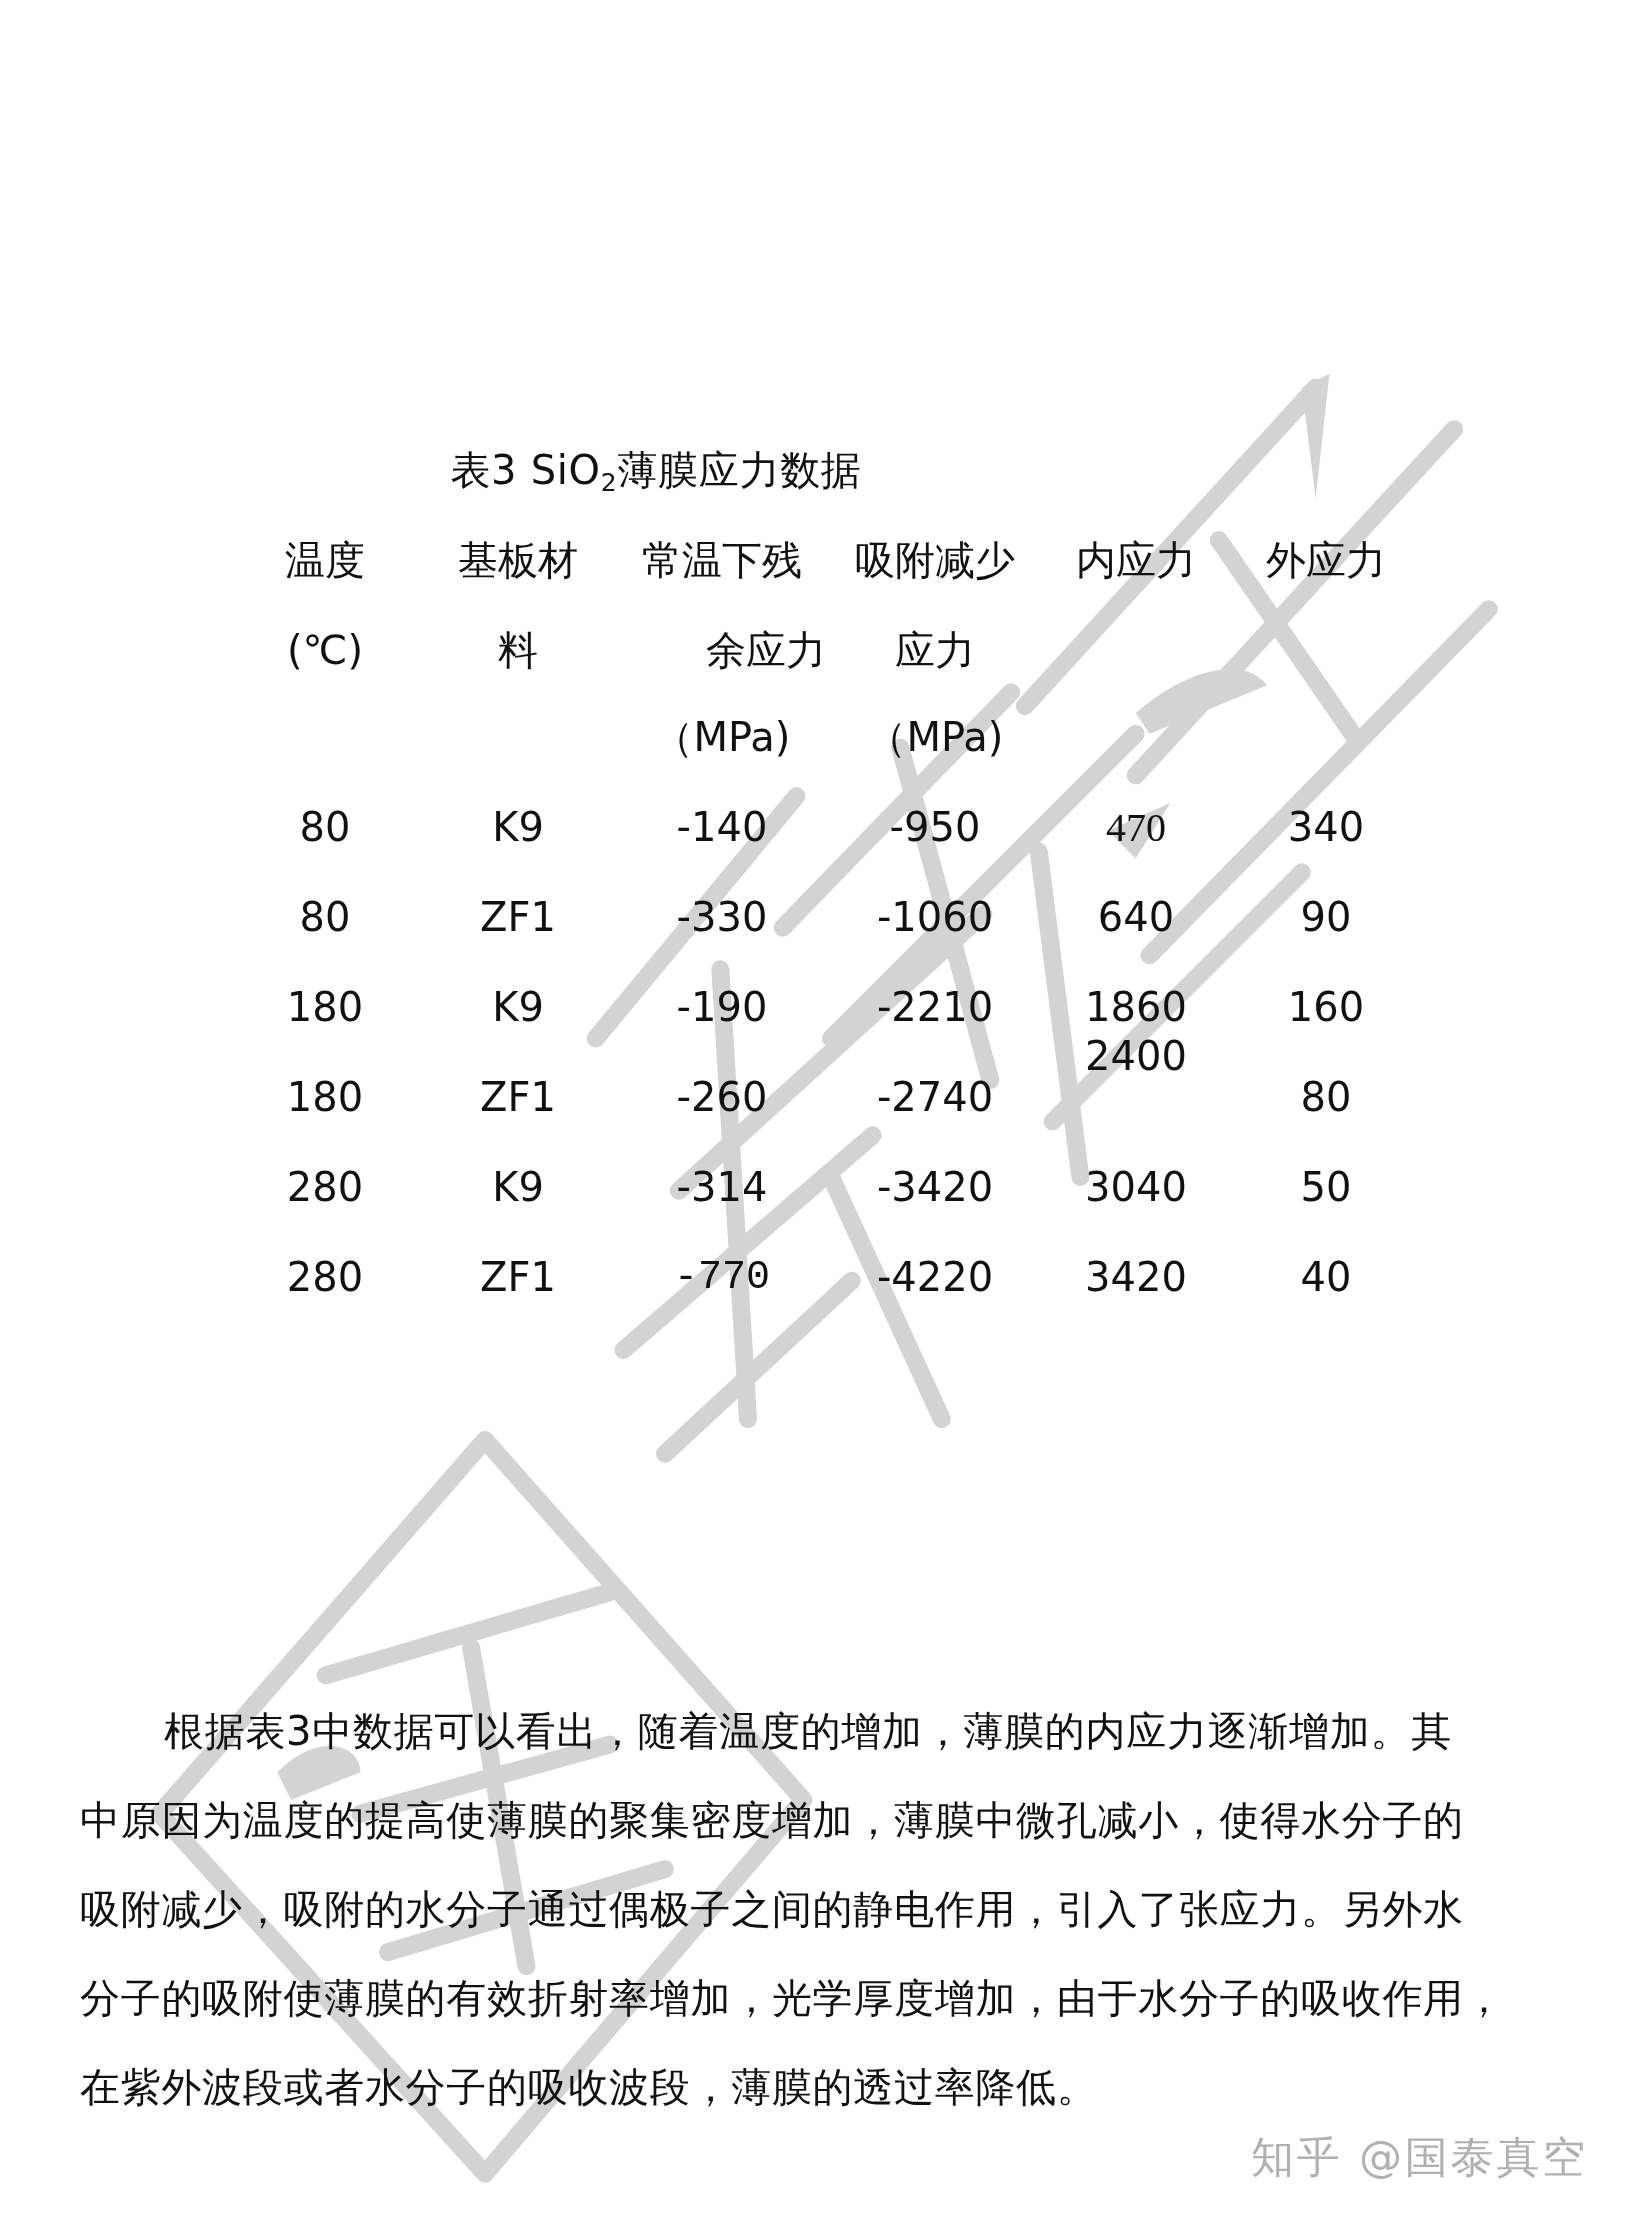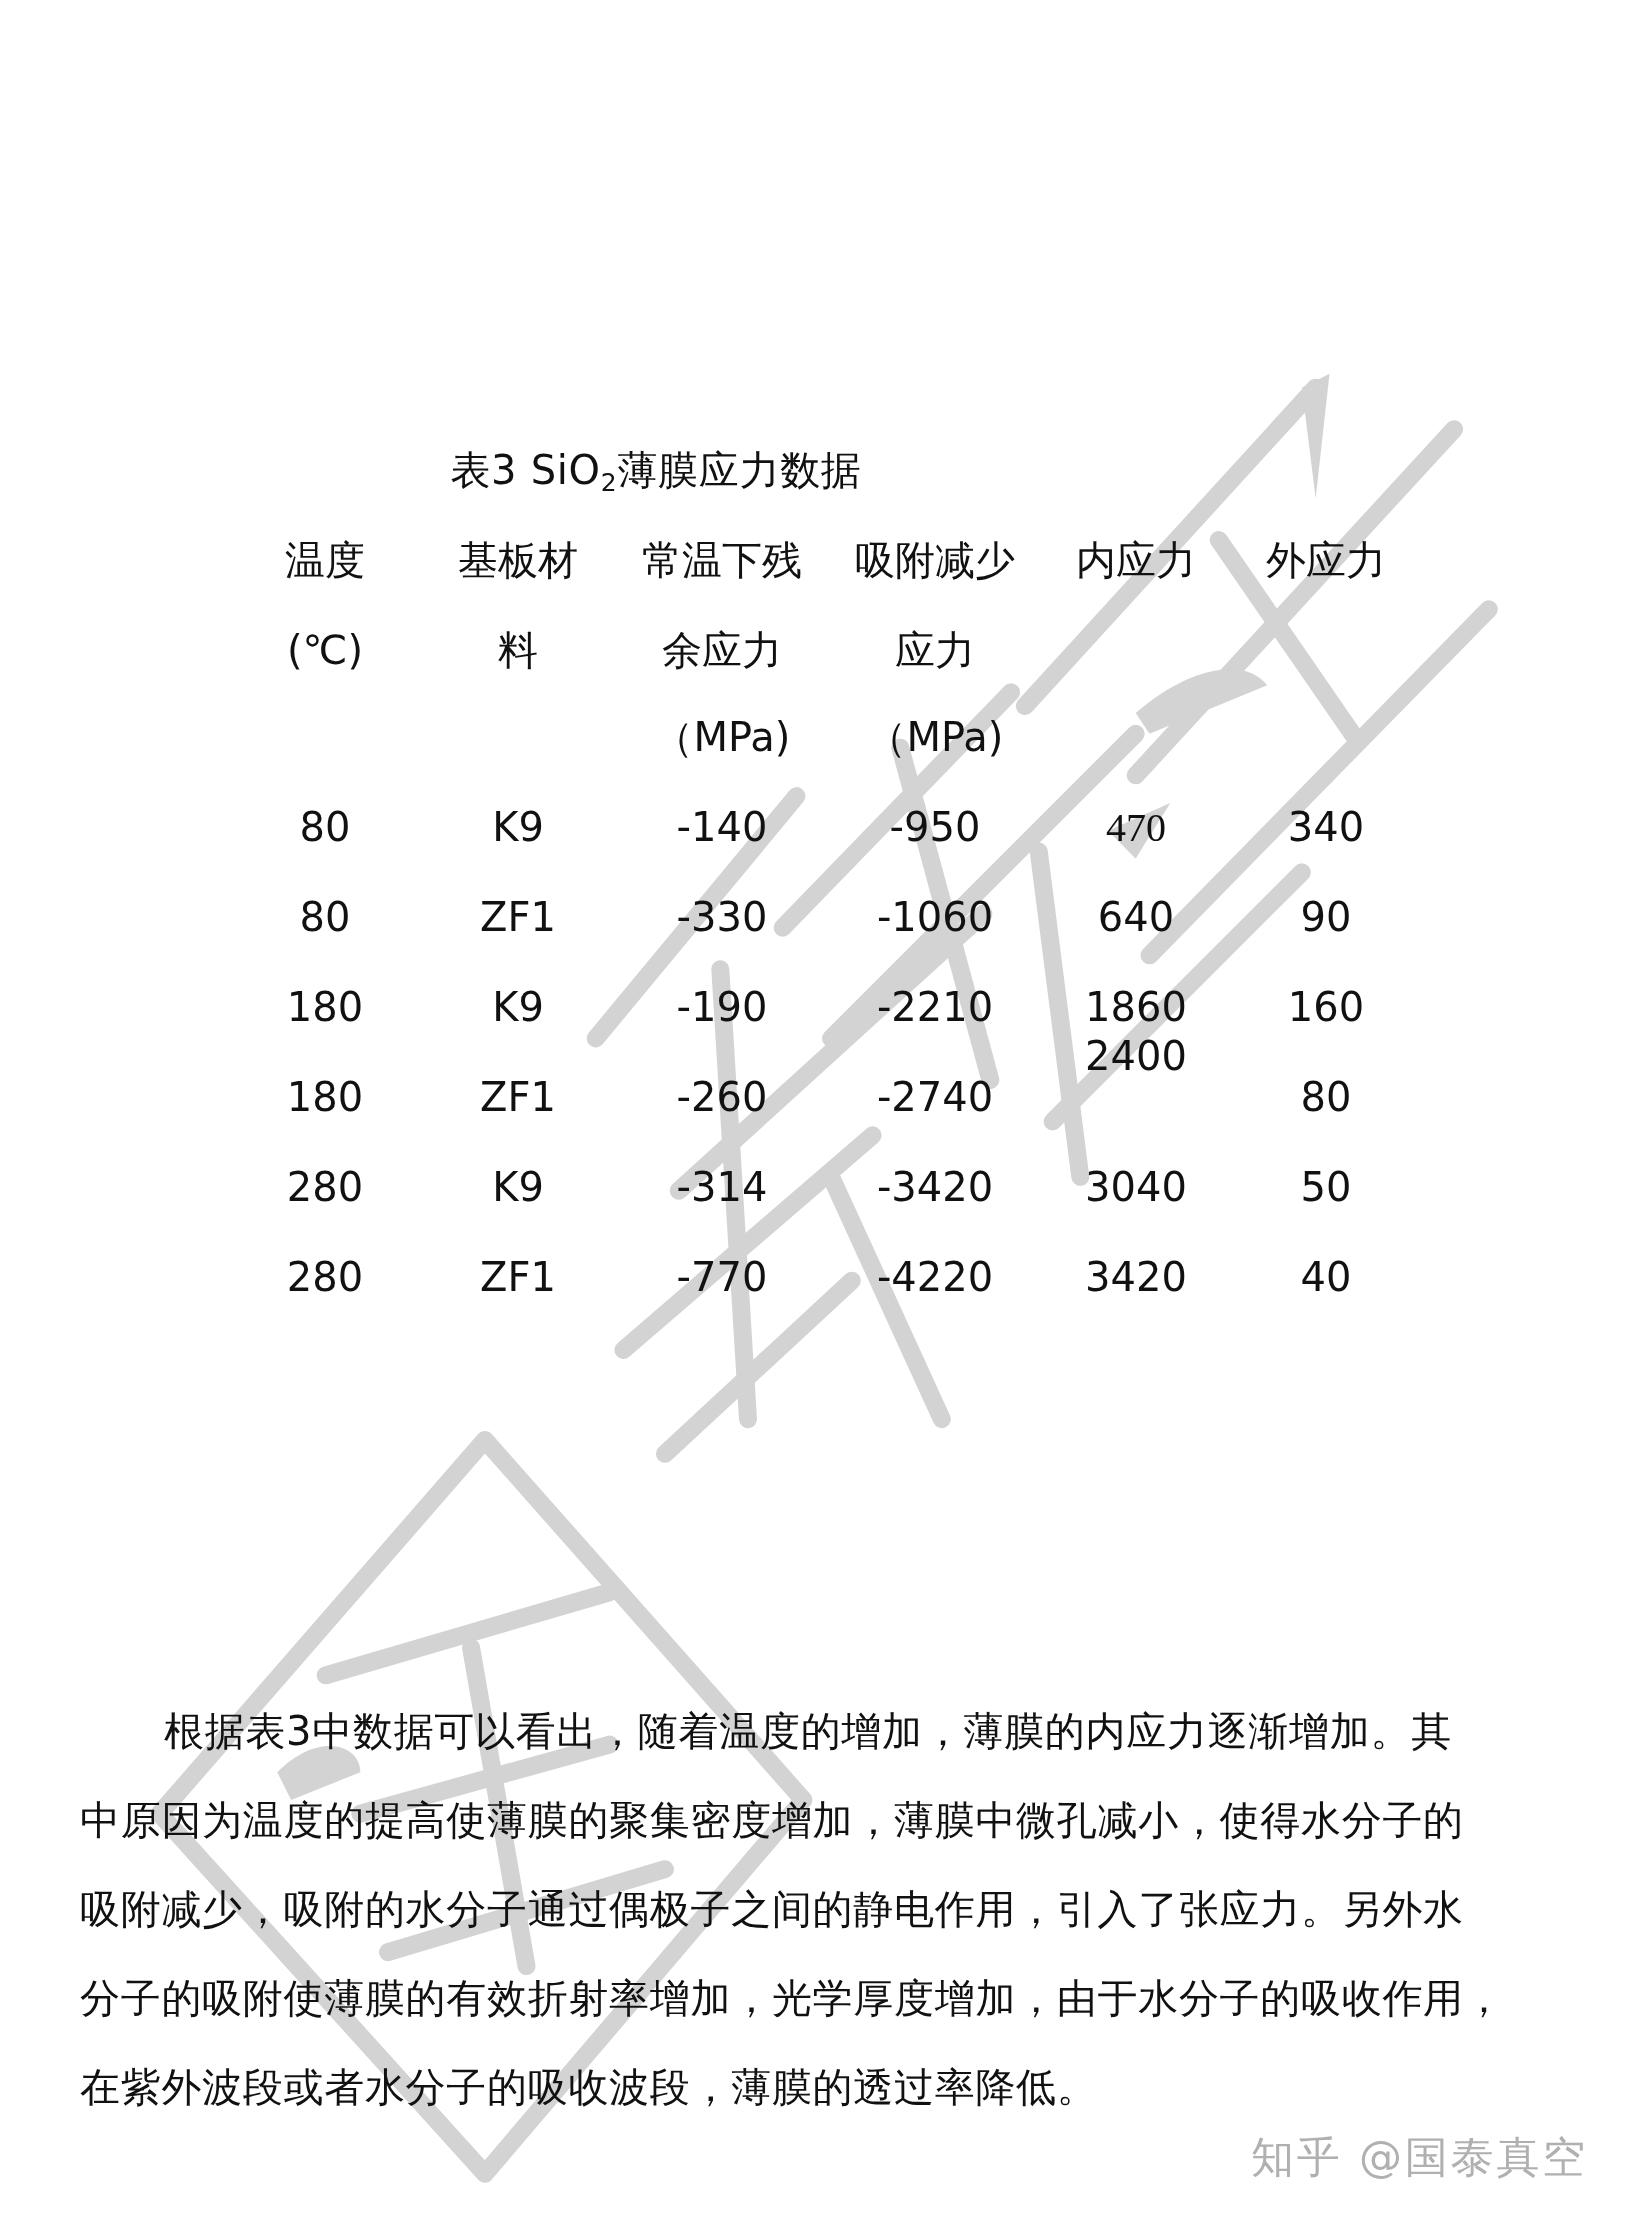--- a/index.html
+++ b/index.html
@@ -144,21 +144,21 @@
 
       <div class="cell" style="left:325px; top:526px;">温度</div>
       <div class="cell" style="left:518px; top:526px;">基板材</div>
       <div class="cell" style="left:722px; top:526px;">常温下残</div>
       <div class="cell" style="left:935px; top:526px;">吸附减少</div>
       <div class="cell" style="left:1136px; top:526px;">内应力</div>
       <div class="cell" style="left:1326px; top:526px;">外应力</div>
 
       <div class="cell" style="left:325px; top:616px;">(℃)</div>
       <div class="cell" style="left:518px; top:616px;">料</div>
-      <div class="cell" style="left:722px; top:616px;">余应力</div>
+      <div class="cell" style="left:722px; top:616px;text-align:right;">余应力</div>
       <div class="cell" style="left:935px; top:616px;">应力</div>
 
       <div class="cell" style="left:722px; top:703px;">（MPa)</div>
       <div class="cell" style="left:935px; top:703px;">（MPa)</div>
 
       <div class="cell" style="left:325px; top:793px;">80</div>
       <div class="cell" style="left:518px; top:793px;">K9</div>
       <div class="cell" style="left:722px; top:793px;">-140</div>
       <div class="cell" style="left:935px; top:793px;">-950</div>
       <div class="cell" style="left:1136px; top:793px;font-family:Liberation Serif, serif;">470</div>
@@ -187,21 +187,21 @@
 
       <div class="cell" style="left:325px; top:1153px;">280</div>
       <div class="cell" style="left:518px; top:1153px;">K9</div>
       <div class="cell" style="left:722px; top:1153px;">-314</div>
       <div class="cell" style="left:935px; top:1153px;">-3420</div>
       <div class="cell" style="left:1136px; top:1153px;">3040</div>
       <div class="cell" style="left:1326px; top:1153px;">50</div>
 
       <div class="cell" style="left:325px; top:1243px;">280</div>
       <div class="cell" style="left:518px; top:1243px;">ZF1</div>
-      <div class="cell" style="left:722px; top:1243px;">-770</div>
+      <div class="cell" style="left:722px; top:1243px;font-family:Liberation Mono, monospace;">-770</div>
       <div class="cell" style="left:935px; top:1243px;">-4220</div>
       <div class="cell" style="left:1136px; top:1243px;">3420</div>
       <div class="cell" style="left:1326px; top:1243px;">40</div>
     </div>
 
 
     <div class="para" style="top:1687px;">
       <span class="line indent">根据表3中数据可以看出，随着温度的增加，薄膜的内应力逐渐增加。其</span>
       <span class="line">中原因为温度的提高使薄膜的聚集密度增加，薄膜中微孔减小，使得水分子的</span>
       <span class="line">吸附减少，吸附的水分子通过偶极子之间的静电作用，引入了张应力。另外水</span>

